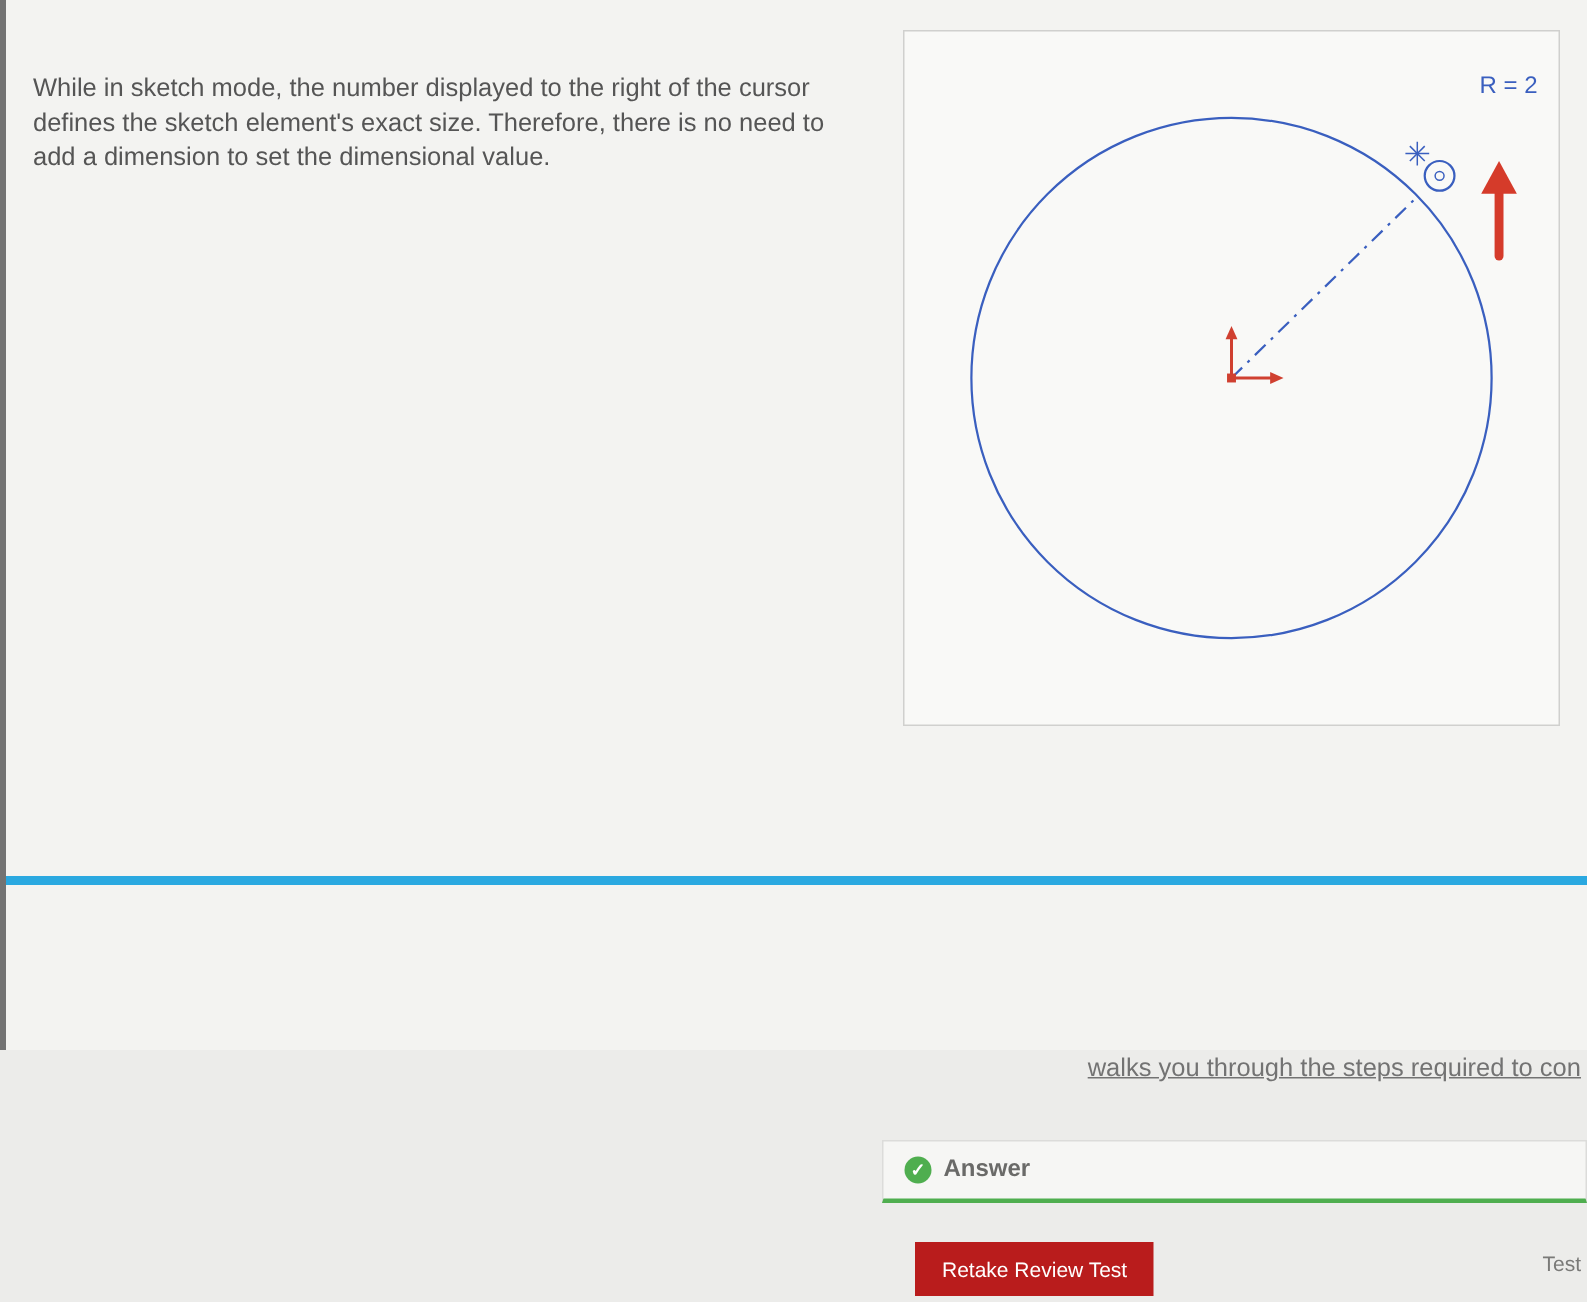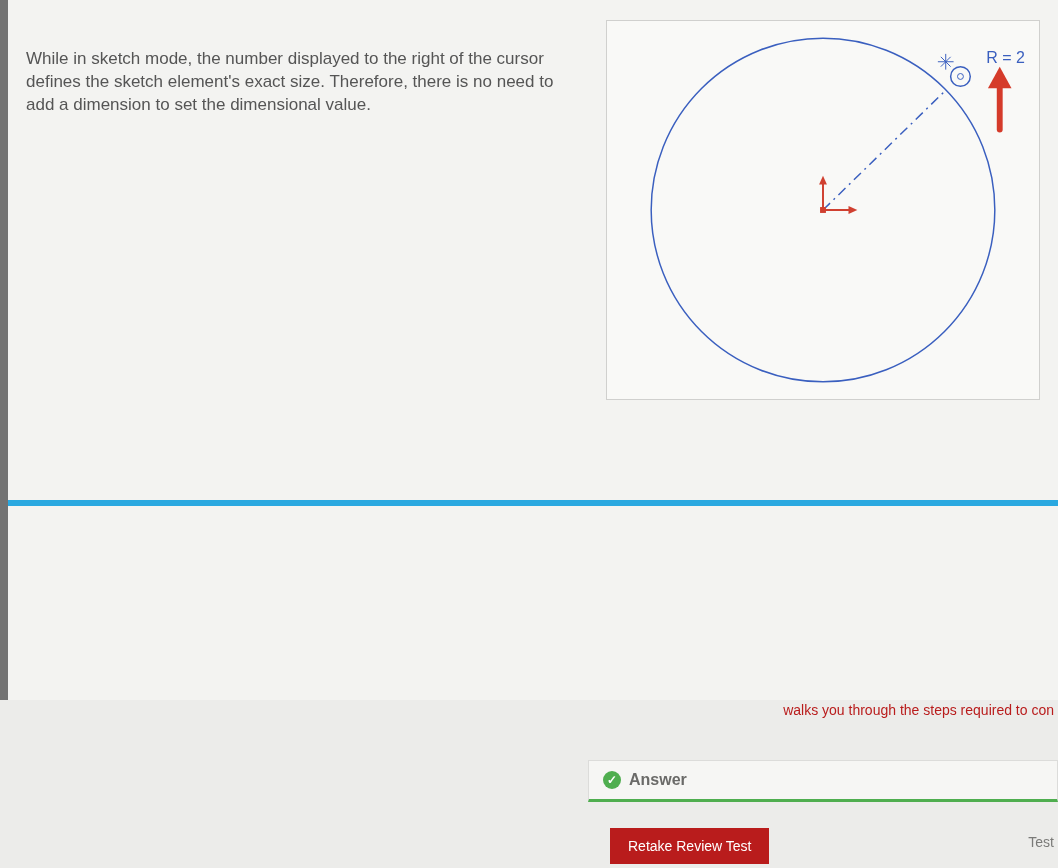--- a/index.html
+++ b/index.html
@@ -6,41 +6,41 @@
   body {
     font-family: Arial, Helvetica, sans-serif;
     background: #e8e8e6;
     width: 1058px;
     height: 868px;
     overflow: hidden;
     position: relative;
   }
   .page {
     background: #f3f3f1;
-    border-left: 8px solid #737373;
+    border-left: 4px solid #737373;
     min-height: 700px;
     position: relative;
   }
   .content-top {
     display: flex;
     padding: 20px 18px 10px 18px;
     gap: 20px;
   }
   .question-text {
     flex: 0 0 560px;
     color: #555;
     font-size: 17px;
     line-height: 1.35;
     padding-top: 28px;
   }
   .diagram-box {
     flex: 1;
     border: 1px solid #d0d0ce;
     background: #f9f9f7;
-    height: 380px;
+    height: 464px;
     position: relative;
   }
   .diagram-svg { width: 100%; height: 100%; }
   .r-label {
     position: absolute;
     top: 28px;
     right: 14px;
     color: #3a5fbf;
     font-size: 16px;
     font-family: Arial, sans-serif;
@@ -96,25 +96,26 @@
   .below-area {
     background: #ececea;
     padding-top: 8px;
     height: 200px;
     position: relative;
   }
   .walks-text {
     position: absolute;
     top: 0;
     right: 0;
-    color: #b91c1c;
-    font-size: 14px;
+    color: #737373;
+    font-size: 17px;
     padding: 2px 4px;
     white-space: nowrap;
     overflow: hidden;
+    text-decoration: underline;
   }
   .review-box {
     position: absolute;
     top: 60px;
     right: 0;
     width: 470px;
     background: #f6f6f4;
     border: 1px solid #dcdcda;
     border-bottom: 3px solid #4fae4f;
     padding: 10px 14px;

